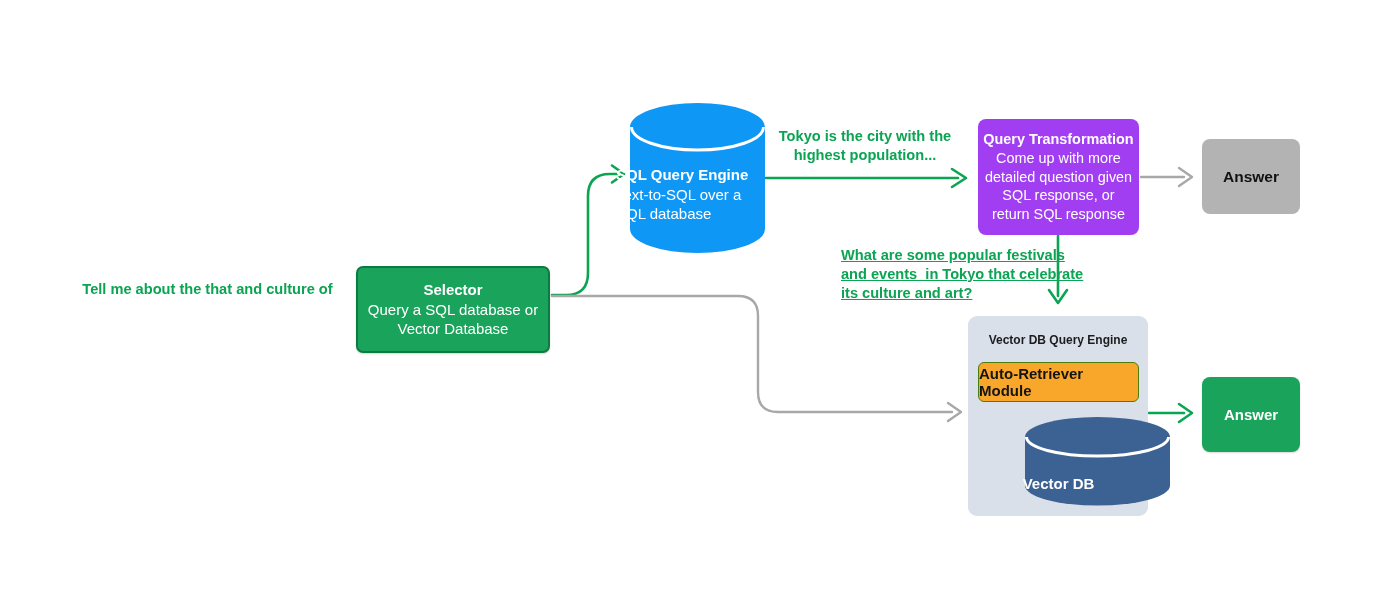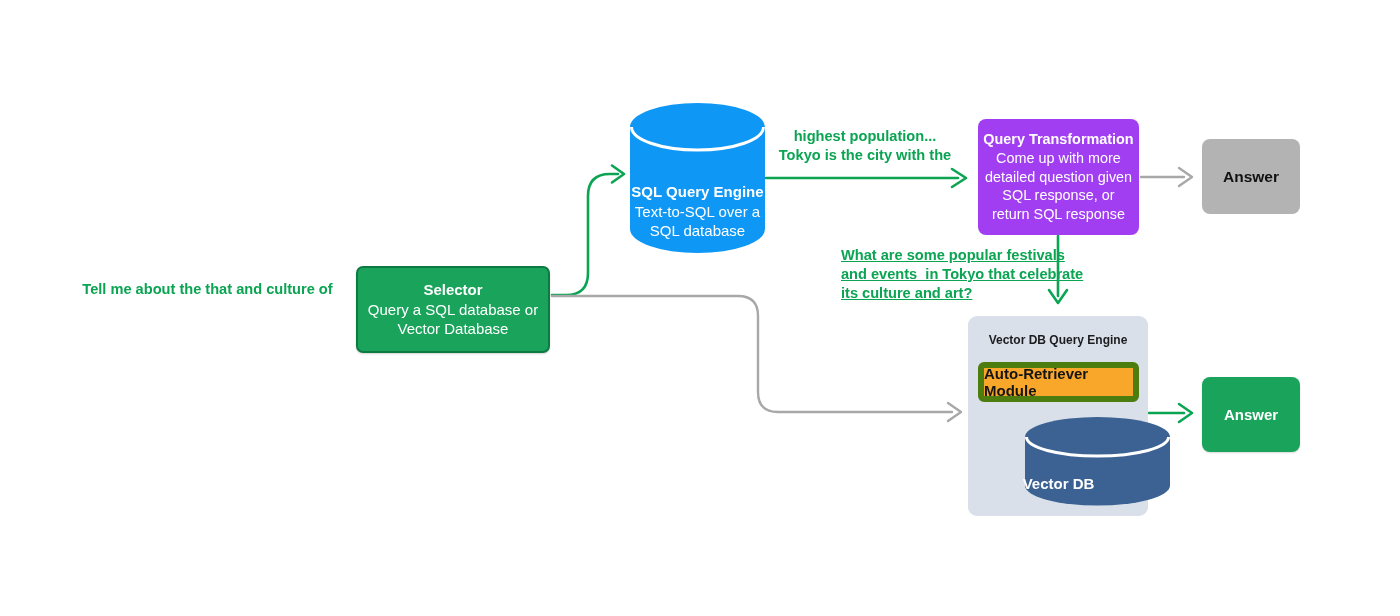--- a/index.html
+++ b/index.html
@@ -47,35 +47,35 @@
   .panel {
     position:absolute; left:968px; top:316px; width:180px; height:200px;
     background:var(--panel,#d9e0e9); border-radius:9px;
   }
   .panel-title {
     position:absolute; top:17px; left:0; right:0; text-align:center;
     font-weight:700; font-size:12px; color:var(--ink,#1c1c1e);
   }
   .retriever-box {
     position:absolute; left:10px; top:46px; width:161px; height:40px;
-    background:var(--orange,#f9a72b); border:6px solid #4d7c0f; border-radius:6px;
+    background:var(--orange,#f9a72b); border:1px solid #4d7c0f; border-radius:6px;
     display:flex; align-items:center; justify-content:center;
     font-weight:700; font-size:15px; color:#141414;
   }
 
   
   .cyl { position:absolute; }
   .cyl svg { display:block; }
   .cyl-fill-blue { fill:var(--blue,#0f97f5); }
   .cyl-fill-steel { fill:var(--steel-blue,#3b6292); }
   .cyl-arc { fill:none; stroke:#fff; stroke-width:3; }
   .sql-cyl { left:630px; top:103px; width:135px; height:150px; }
   .sql-cyl-text {
-    position:absolute; left:-14px; right:-14px; top:62px; text-align:center;
-    color:#fff; font-size:15px; line-height:19.5px;margin-top:17px;
+    position:absolute; left:-14px; right:-14px; top:62px; text-align:left;
+    color:#fff; font-size:15px; line-height:19.5px;
   }
   .vec-cyl { left:986px; top:417px; width:145px; height:89px;padding-left:39px; }
   .vec-cyl-text {
     position:absolute; left:0; right:0; top:58px; text-align:center;
     color:#fff; font-weight:700; font-size:15px;
   }
 
   
   .arrows { position:absolute; left:0; top:0; pointer-events:none; }
   .stroke-green { stroke:var(--green,#0ba452); stroke-width:2.6; fill:none; }
@@ -130,22 +130,22 @@
       <path class="cyl-arc" d="M1.5,24 A66,23 0 0 0 133.5,24"></path>
     </svg>
     <div class="sql-cyl-text">
       <div class="node-title">SQL Query Engine</div>
       <div class="line">Text-to-SQL over a</div>
       <div class="line">SQL database</div>
     </div>
   </div>
 
   <div class="flow-label center" style="left:770px; top:127px; width:190px;">
+    <div class="line">Tokyo is the city with the</div>
     <div class="line">highest population...</div>
-    <div class="line">Tokyo is the city with the</div>
   </div>
 
   <div class="node purple-box">
     <div class="node-title">Query Transformation</div>
     <div class="line">Come up with more</div>
     <div class="line">detailed question given</div>
     <div class="line">SQL response, or</div>
     <div class="line">return SQL response</div>
   </div>
 

